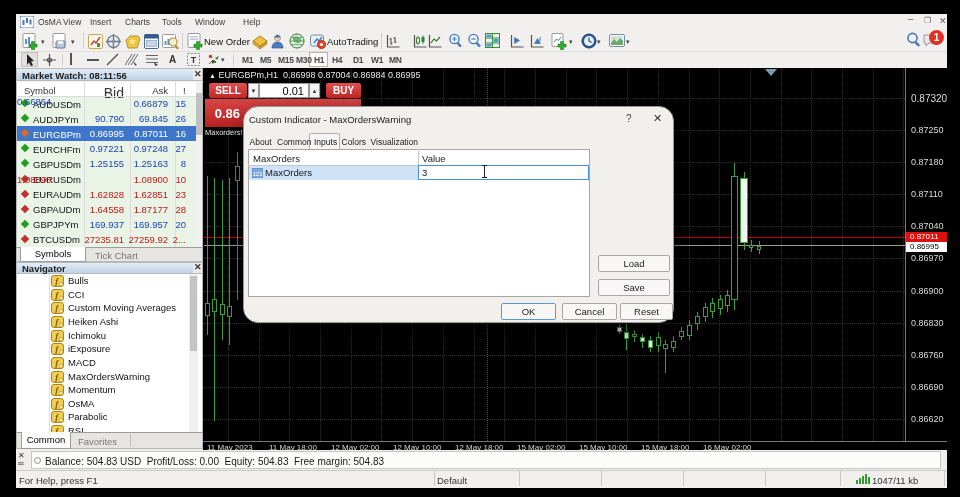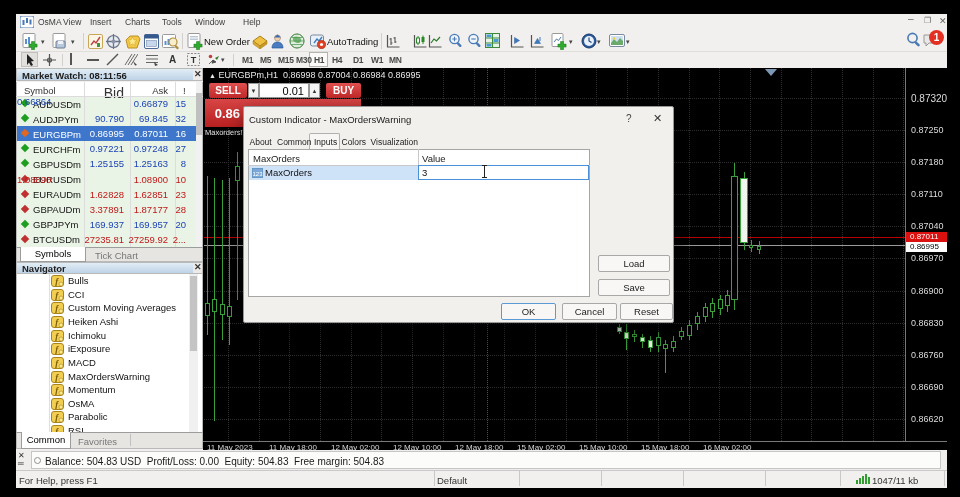--- a/index.html
+++ b/index.html
@@ -237,21 +237,21 @@
 <div style="position:absolute;left:16px;top:2.5px;font-size:9.5px;color:#111">AUDUSDm</div>
 <div style="position:absolute;left:0px;top:0;width:107px;text-align:left;color:#1d43b5">0.66864</div>
 <div style="position:absolute;left:44px;top:2px;width:107px;text-align:right;color:#1d43b5">0.66879</div>
 <div style="position:absolute;left:139px;top:2px;width:30px;text-align:right;color:#1d43b5">15</div>
 </div>
 <div style="position:absolute;left:17px;top:111.1px;width:179px;height:15.1px;font-size:9.5px">
 <div style="position:absolute;left:5px;top:4px;width:6px;height:6px;background:#1e9e1e;transform:rotate(45deg)"></div>
 <div style="position:absolute;left:16px;top:2.5px;font-size:9.5px;color:#111">AUDJPYm</div>
 <div style="position:absolute;left:0px;top:2px;width:107px;text-align:right;color:#1d43b5">90.790</div>
 <div style="position:absolute;left:44px;top:2px;width:107px;text-align:right;color:#1d43b5">69.845</div>
-<div style="position:absolute;left:139px;top:2px;width:30px;text-align:right;color:#1d43b5">32</div>
+<div style="position:absolute;left:139px;top:2px;width:30px;text-align:right;color:#1d43b5">26</div>
 </div>
 <div style="position:absolute;left:17px;top:126.2px;width:179px;height:15.1px;background:#3e76cc;font-size:9.5px">
 <div style="position:absolute;left:5px;top:4px;width:6px;height:6px;background:#e06820;transform:rotate(45deg)"></div>
 <div style="position:absolute;left:16px;top:2.5px;font-size:9.5px;color:#fff">EURGBPm</div>
 <div style="position:absolute;left:0px;top:2px;width:107px;text-align:right;color:#fff">0.86995</div>
 <div style="position:absolute;left:44px;top:2px;width:107px;text-align:right;color:#fff">0.87011</div>
 <div style="position:absolute;left:139px;top:2px;width:30px;text-align:right;color:#fff">16</div>
 </div>
 <div style="position:absolute;left:17px;top:141.3px;width:179px;height:15.1px;font-size:9.5px">
 <div style="position:absolute;left:5px;top:4px;width:6px;height:6px;background:#1e9e1e;transform:rotate(45deg)"></div>
@@ -277,21 +277,21 @@
 <div style="position:absolute;left:17px;top:186.6px;width:179px;height:15.1px;font-size:9.5px">
 <div style="position:absolute;left:5px;top:4px;width:6px;height:6px;background:#c03030;transform:rotate(45deg)"></div>
 <div style="position:absolute;left:16px;top:2.5px;font-size:9.5px;color:#111">EURAUDm</div>
 <div style="position:absolute;left:0px;top:2px;width:107px;text-align:right;color:#c01818">1.62828</div>
 <div style="position:absolute;left:44px;top:2px;width:107px;text-align:right;color:#c01818">1.62851</div>
 <div style="position:absolute;left:139px;top:2px;width:30px;text-align:right;color:#c01818">23</div>
 </div>
 <div style="position:absolute;left:17px;top:201.7px;width:179px;height:15.1px;font-size:9.5px">
 <div style="position:absolute;left:5px;top:4px;width:6px;height:6px;background:#c03030;transform:rotate(45deg)"></div>
 <div style="position:absolute;left:16px;top:2.5px;font-size:9.5px;color:#111">GBPAUDm</div>
-<div style="position:absolute;left:0px;top:2px;width:107px;text-align:right;color:#c01818">3.37891</div>
+<div style="position:absolute;left:0px;top:2px;width:107px;text-align:right;color:#c01818">1.64558</div>
 <div style="position:absolute;left:44px;top:2px;width:107px;text-align:right;color:#c01818">1.87177</div>
 <div style="position:absolute;left:139px;top:2px;width:30px;text-align:right;color:#c01818">28</div>
 </div>
 <div style="position:absolute;left:17px;top:216.8px;width:179px;height:15.1px;font-size:9.5px">
 <div style="position:absolute;left:5px;top:4px;width:6px;height:6px;background:#1e9e1e;transform:rotate(45deg)"></div>
 <div style="position:absolute;left:16px;top:2.5px;font-size:9.5px;color:#111">GBPJPYm</div>
 <div style="position:absolute;left:0px;top:2px;width:107px;text-align:right;color:#1d43b5">169.937</div>
 <div style="position:absolute;left:44px;top:2px;width:107px;text-align:right;color:#1d43b5">169.957</div>
 <div style="position:absolute;left:139px;top:2px;width:30px;text-align:right;color:#1d43b5">20</div>
 </div>
@@ -561,21 +561,21 @@
 
 <svg class="abs" style="left:856px;top:474px" width="14" height="10" viewBox="0 0 14 10">
     <rect x="0" y="6" width="2" height="4" fill="#2e9e2e"></rect>
     <rect x="3" y="4" width="2" height="6" fill="#2e9e2e"></rect>
     <rect x="6" y="2" width="2" height="8" fill="#2e9e2e"></rect>
     <rect x="9" y="0" width="2" height="10" fill="#2e9e2e"></rect>
     <rect x="12" y="3" width="2" height="7" fill="#2e9e2e"></rect>
   </svg>
 <div class="abs" style="left:872px;top:475px;font-size:9.5px;color:#333">1047/11 kb</div>
 
-<div class="abs" style="left:243px;top:106px;width:431px;height:217px;background:#f2f0ed;border:1px solid #979797;border-radius:2px;box-shadow:3px 8px 20px rgba(0,0,0,.55)">
+<div class="abs" style="left:243px;top:106px;width:431px;height:217px;background:#f2f0ed;border:1px solid #979797;border-radius:15px;box-shadow:3px 8px 20px rgba(0,0,0,.55)">
 <div style="position:absolute;left:5px;top:7px;font-size:9.5px;color:#1a1a1a">Custom Indicator - MaxOrdersWarning</div>
 <div style="position:absolute;left:382px;top:6px;font-size:10px;color:#444">?</div>
 <div style="position:absolute;left:409px;top:5px;font-size:11px;color:#333">✕</div>
 <div style="position:absolute;left:65px;top:26px;width:31px;height:17px;background:#f7f6f4;border:1px solid #b0b0b0;border-bottom:none;border-radius:2px 2px 0 0"></div>
 <div style="position:absolute;left:5.5px;top:30px;font-size:8.5px;color:#222">About</div>
 <div style="position:absolute;left:33px;top:30px;font-size:8.5px;color:#222">Common</div>
 <div style="position:absolute;left:70px;top:30px;font-size:8.5px;color:#222">Inputs</div>
 <div style="position:absolute;left:97.5px;top:30px;font-size:8.5px;color:#222">Colors</div>
 <div style="position:absolute;left:126.5px;top:30px;font-size:8.5px;color:#222">Visualization</div>
 <div style="position:absolute;left:3.5px;top:42px;width:342px;height:148px;background:#fff;border:1px solid #a6a6a6"></div>

